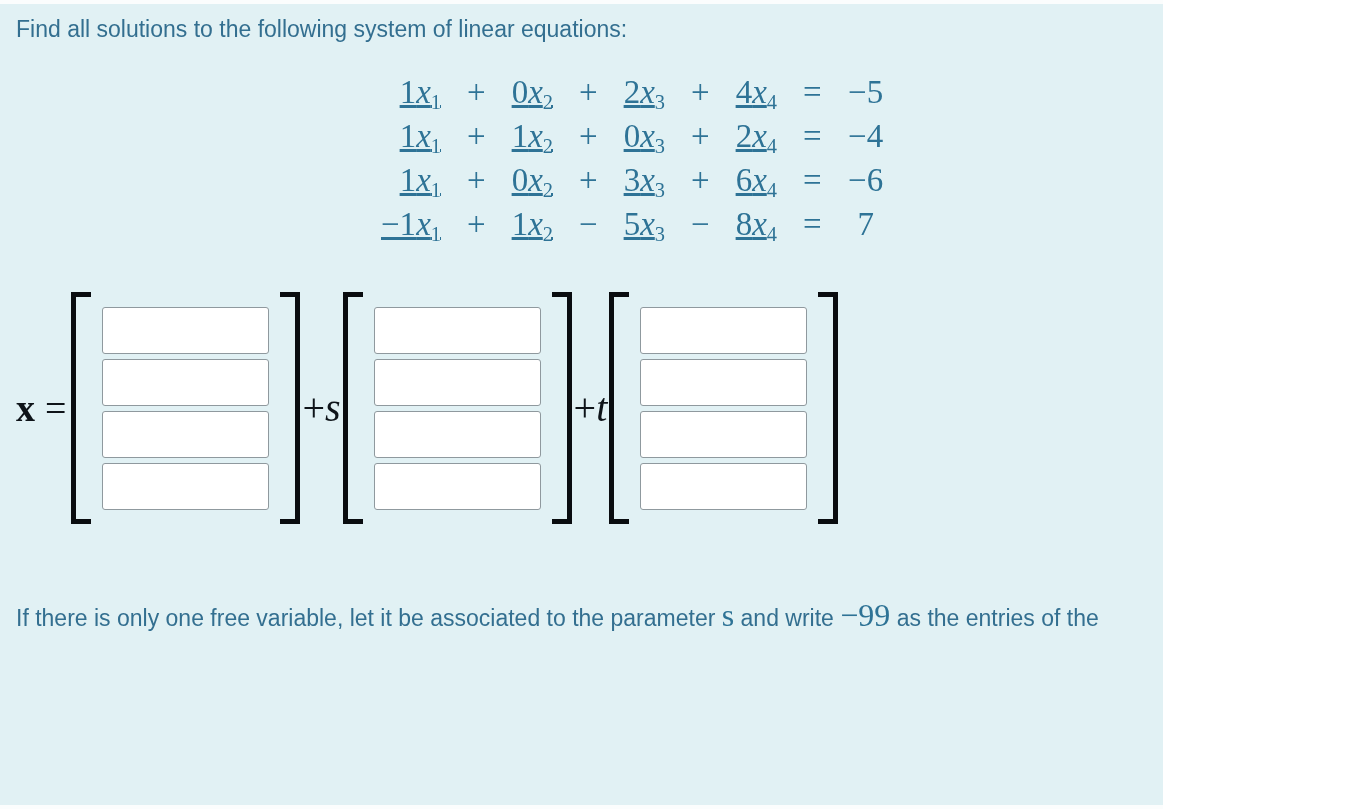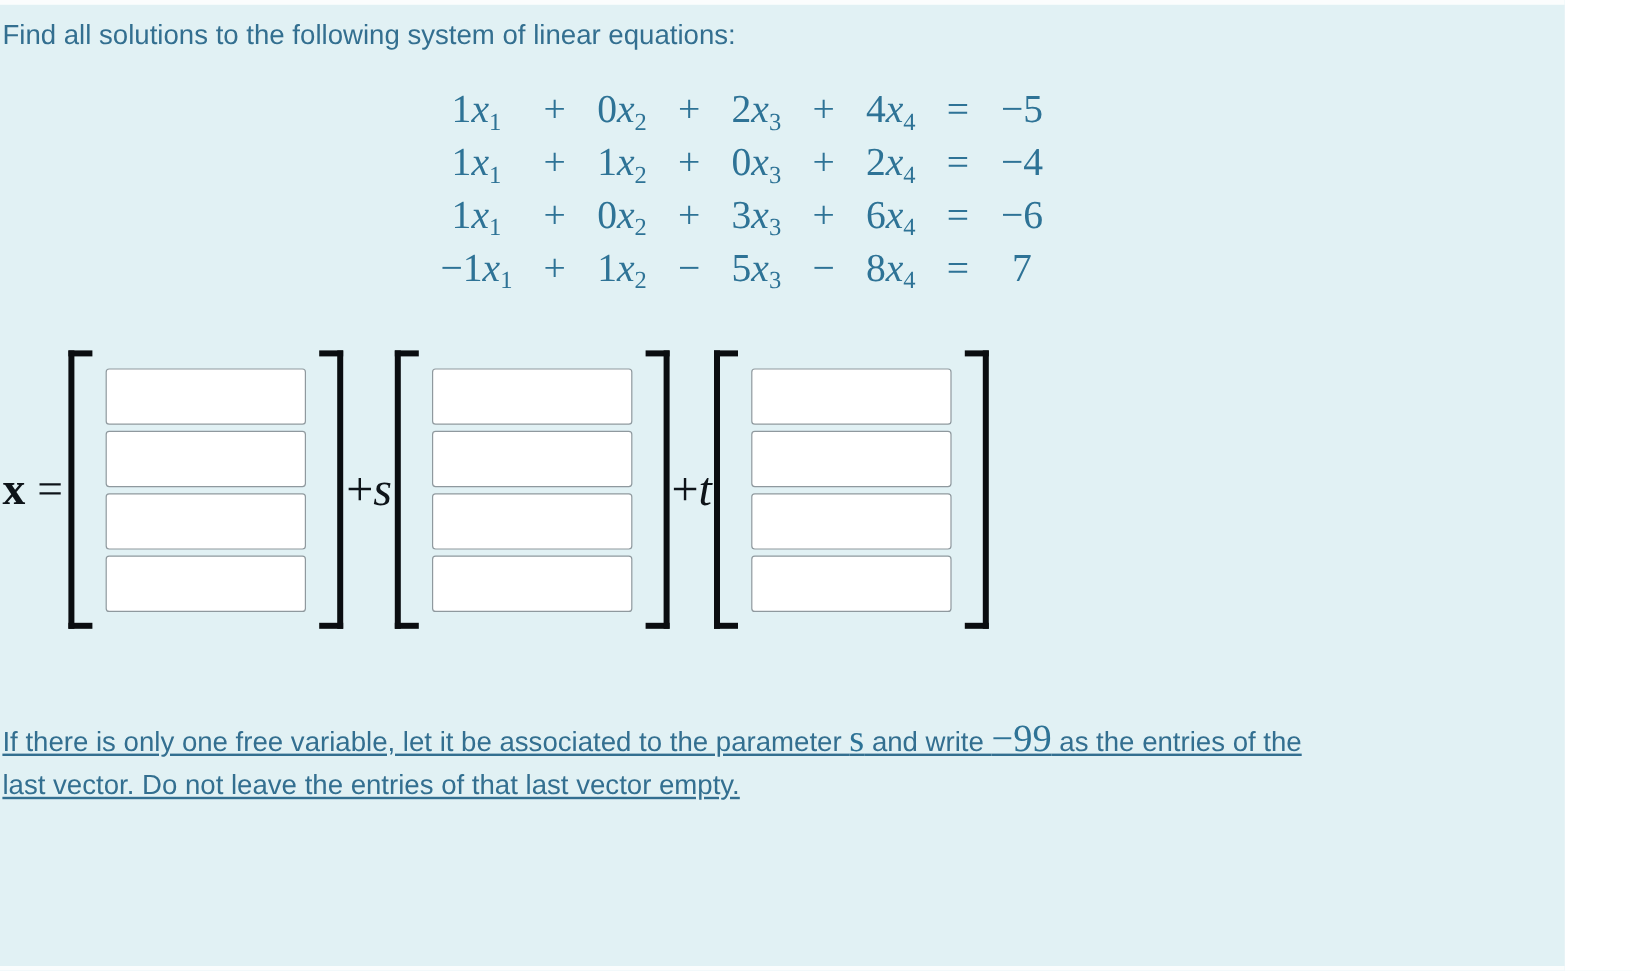--- a/index.html
+++ b/index.html
@@ -2,35 +2,35 @@
 <html style="--bg: #e1f1f4; --text: #336f90; --math: #2e7396; --ink: #0e1419; --box-border: #8f999e; --bracket: #0a0d10;"><head>
 <meta charset="utf-8">
 <style>
   :root{
     --bg:#e1f1f4; --text:#336f90; --math:#2e7396; --ink:#0e1419;
     --box-border:#8f999e; --bracket:#0a0d10; --edge:#fbfdfd;
   }
   html,body{margin:0;padding:0;}
   body{background:#fff;}
   .page{
-    position:relative; width:1304px; height:809px; box-sizing:border-box;
-    background:var(--bg); overflow:hidden; padding:0 2px;
+    position:relative; width:1163px; height:809px; box-sizing:border-box;
+    background:var(--bg); overflow:hidden; padding:0 16px;
     font-family:"Liberation Sans", sans-serif; color:var(--text);
   }
   .edge{position:absolute;left:0;right:0;height:4px;background:var(--edge);}
   .edge.top{top:0;} .edge.bottom{bottom:0;}
 
   .prompt{margin:14px 0 0 0; font-size:23px; line-height:30px; color:var(--text);}
 
   .eqtable{
     border-collapse:collapse; margin:26px 0 0 352px;
     font-family:"Liberation Serif", serif; font-size:33px; color:var(--math);
   }
   .eqtable td{padding:0 13px; height:44px; line-height:1; white-space:nowrap;}
-  .eqtable .term{text-align:center;}
+  .eqtable .term{text-align:right;text-decoration:underline;}
   .eqtable .op{text-align:center;}
   .eqtable .rhs{text-align:center; min-width:36px;}
   .mvar{font-style:italic;}
   .msub{font-size:0.62em; vertical-align:-0.30em; line-height:0;}
 
   .note{margin:20px 0 0 0; font-size:23px; line-height:40px; color:var(--text);}
   .imath{font-family:"Liberation Serif", serif; font-size:32px; color:var(--math); line-height:0;}
   .imath .it{font-style:italic;}
 
   .solution{
@@ -53,21 +53,21 @@
     background:#ffffff; border:1px solid var(--box-border); border-radius:3px;
     font-size:22px; padding:0 8px; color:#222; outline:none;
     font-family:"Liberation Sans", sans-serif;
   }
   .param{
     font-family:"Liberation Serif", serif; font-size:40px; color:var(--ink);
     margin:0 2px; white-space:nowrap; line-height:1;
   }
   .param .it{font-style:italic;}
 
-  .instructions{margin:76px 0 0 0; font-size:23px; line-height:36px; max-width:1316px; color:var(--text);text-decoration:underline;}
+  .instructions{margin:76px 0 0 0; font-size:23px; line-height:36px; max-width:1316px; color:var(--text);}
 </style>
 </head>
 <body>
 
 <div class="page">
   <div class="edge top"></div>
 
   <p class="prompt">Find all solutions to the following system of linear equations:</p>
 
   <table class="eqtable">
@@ -154,16 +154,16 @@
       <div class="cells">
           <input type="text" class="entry" style="">
           <input type="text" class="entry" style="">
           <input type="text" class="entry" style="">
           <input type="text" class="entry" style="">
         </div>
       <span class="br"></span>
     </div>
   </div>
 
-  <p class="instructions"><span>If there is only one free variable, let it be associated to the parameter </span><span class="imath it">s</span><span> and write </span><span class="imath">−99</span><span> as the entries of the </span><br><span>last vector. Do not leave the entries of that last vector empty.</span></p>
+  <p class="instructions"><span>If there is only one free variable, let it be associated to the parameter </span><span class="imath it">s</span><span> and write </span><span class="imath">−99</span><span> as the entries of the </span><br></p>
 
   <div class="edge bottom"></div>
 </div>
 
 </body></html>

